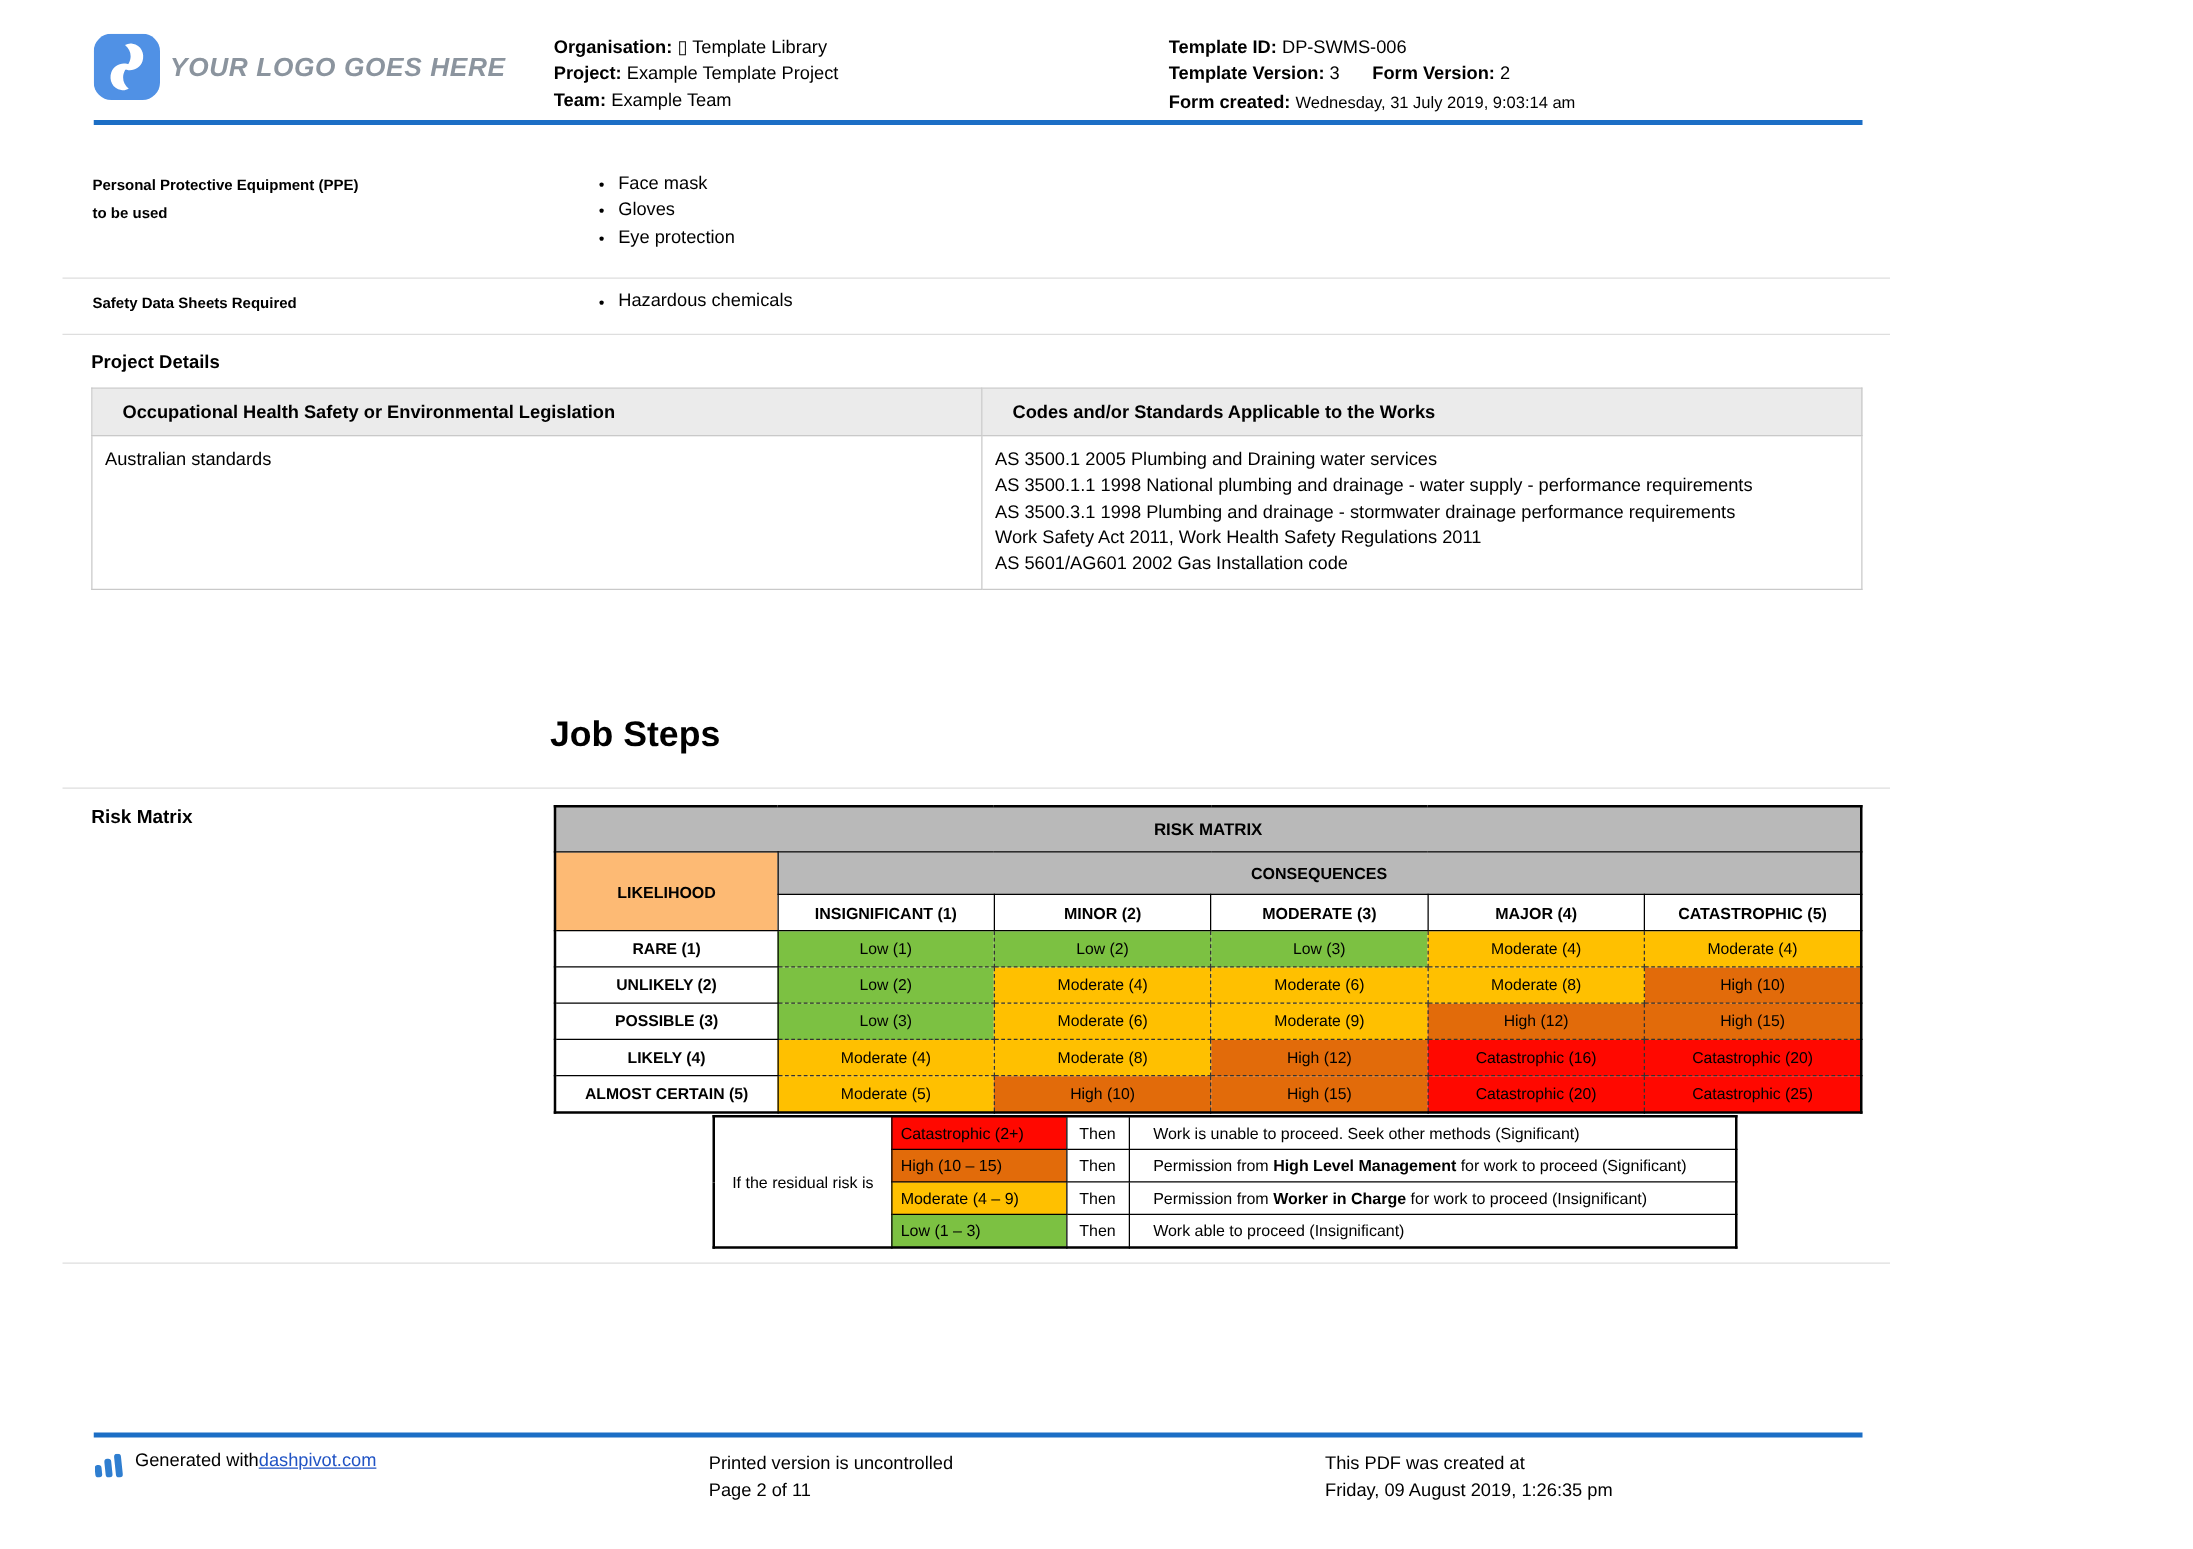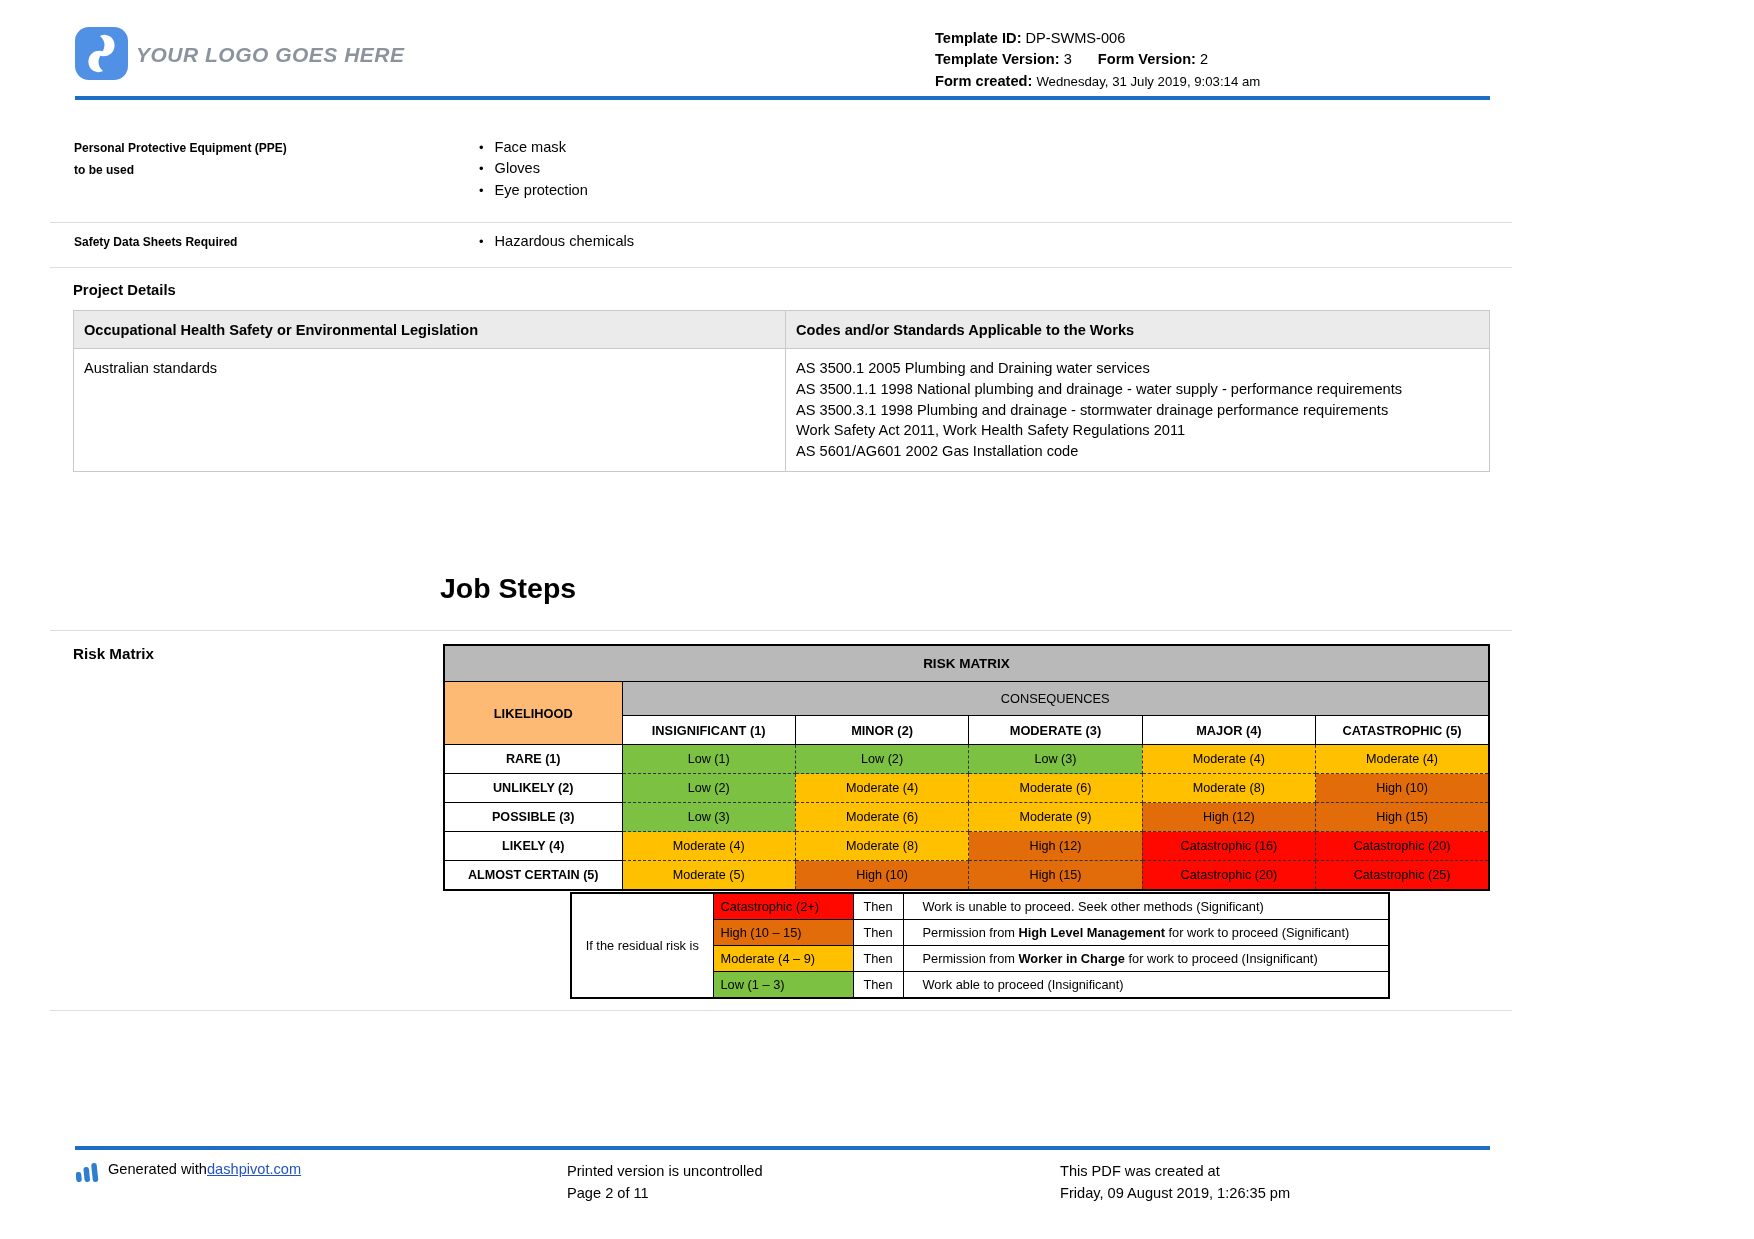--- a/index.html
+++ b/index.html
@@ -27,33 +27,33 @@
   .bullet-item { display:flex; align-items:flex-start; }
   .bullet-item::before { content:"•"; margin-right:11px; font-size:13px; line-height:21.3px; }
   .divider { position:absolute; left:50px; width:1462px; height:1px; background:#dedede; }
 
   
   .pd-title { position:absolute; left:73px; top:282px; font-size:14.8px; font-weight:bold; }
   table.pd { position:absolute; left:73px; top:310px; width:1417px; border-collapse:collapse; table-layout:fixed;
              font-size:14.6px; }
   table.pd col.c1 { width:712px; }
   table.pd th { background:#ebebeb; border:1px solid #c9c9c9; height:37px; text-align:left;
-                padding:0 10px; font-size:14.6px; }
+                padding:0 24px; font-size:14.6px; }
   table.pd td { border:1px solid #c9c9c9; vertical-align:top; padding:9px 10px; line-height:20.8px; }
 
   
   .job-steps { position:absolute; left:440px; top:572px; font-size:28.5px; font-weight:bold; }
 
   
   .rm-label { position:absolute; left:73px; top:645px; font-size:15.2px; font-weight:bold; }
   table.rm { position:absolute; left:443px; top:644px; width:1047px; border-collapse:collapse;
              table-layout:fixed; border:2px solid #000; }
   table.rm col.lc { width:178px; }
   .rm-title   { background:#b9b9b9; height:33px; text-align:center; font-weight:bold; font-size:13.5px; border:1px solid #000; }
-  .rm-cons    { background:#b9b9b9; height:31px; text-align:center; font-weight:normal; font-size:12.8px; border:1px solid #000; }
+  .rm-cons    { background:#b9b9b9; height:31px; text-align:center; font-weight:bold; font-size:12.8px; border:1px solid #000; }
   .rm-lh      { background:#fdba74; text-align:center; font-weight:bold; font-size:12.8px; border:1px solid #000; }
   .rm-colhead { background:#fff; height:26px; text-align:center; font-weight:bold; font-size:12.8px; border:1px solid #000; }
   .rm-rowlabel{ background:#fff; height:26px; text-align:center; font-weight:bold; font-size:12.6px; border:1px solid #000; }
   .rm-cell    { height:26px; text-align:center; font-size:12.6px; border:1px dashed #333; }
   .low          { background:#7cc142; }
   .moderate     { background:#ffc000; }
   .high         { background:#e26b0a; }
   .catastrophic { background:#ff0800; }
 
   
@@ -82,20 +82,25 @@
 
   <div class="logo-box">
     <svg width="53" height="53" viewBox="0 0 53 53">
       <rect x="0" y="0" width="53" height="53" rx="14" fill="#5091e5"></rect>
       <path d="M31 8 c7 1 10 8 8 14 c-2 6 -9 9 -15 6 c3.5 -2.5 5.5 -6 5.5 -10 c0 -3.5 -1.5 -6.5 -4.5 -9 c2 -1 4 -1.5 6 -1 z" fill="#ffffff"></path>
       <path d="M22 45 c-7 -1 -10 -8 -8 -14 c2 -6 9 -9 15 -6 c-3.5 2.5 -5.5 6 -5.5 10 c0 3.5 1.5 6.5 4.5 9 c-2 1 -4 1.5 -6 1 z" fill="#ffffff"></path>
     </svg>
   </div>
   <div class="logo-text">YOUR LOGO GOES HERE</div>
 
+  <div class="hdr-col hdr-org">
+    <div><span class="b">Organisation:</span> <span>▯ Template Library</span></div>
+    <div><span class="b">Project:</span> <span>Example Template Project</span></div>
+    <div><span class="b">Team:</span> <span>Example Team</span></div>
+  </div>
 
   <div class="hdr-col hdr-meta">
     <div><span class="b">Template ID:</span> <span>DP-SWMS-006</span></div>
     <div><span class="b">Template Version:</span> <span>3</span><span class="hdr-gap"></span><span class="b">Form Version:</span> <span>2</span></div>
     <div><span class="b">Form created:</span> <span class="small-val">Wednesday, 31 July 2019, 9:03:14 am</span></div>
   </div>
 
   <div class="accent-line"></div>
 
   <div class="sec-label" style="top:137px;">

